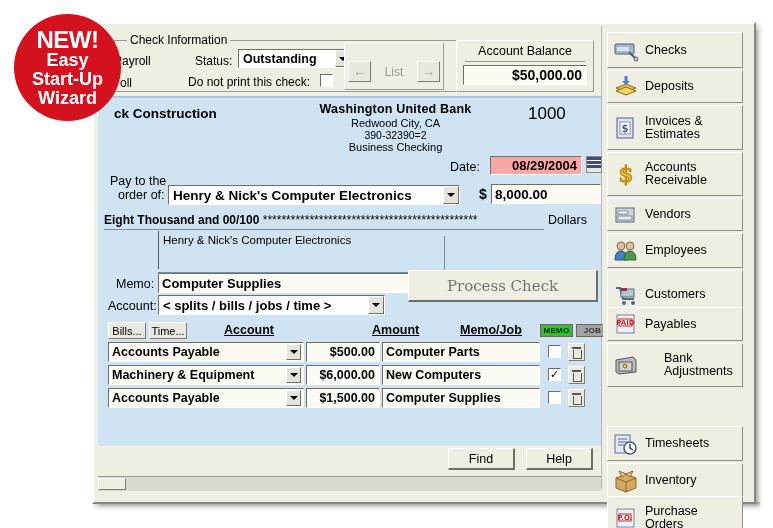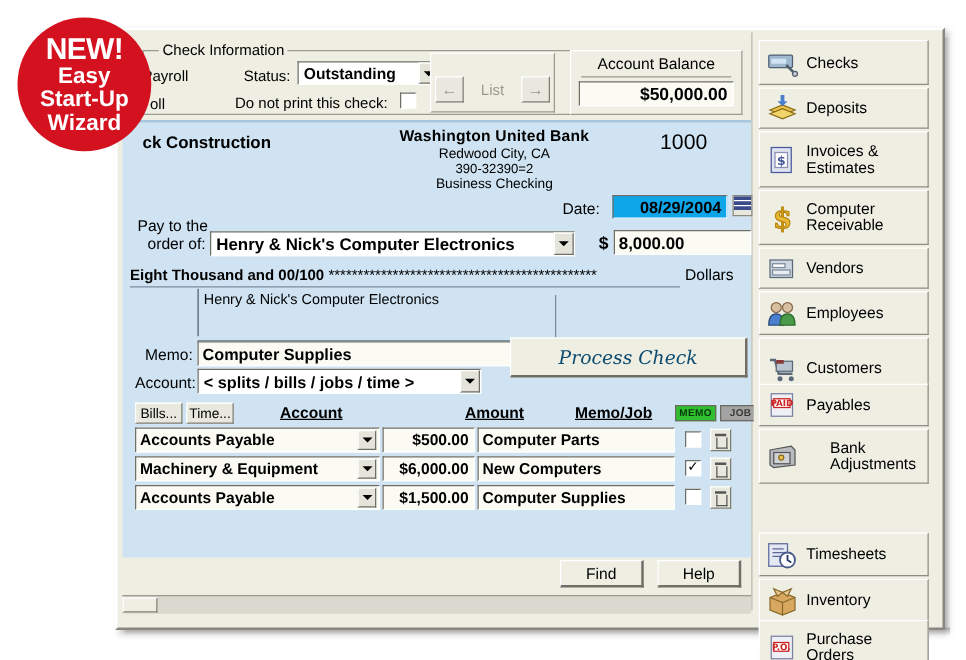--- a/index.html
+++ b/index.html
@@ -123,21 +123,21 @@
   .payee-co{position:absolute;left:16px;top:10px;font-size:13.5px;font-weight:bold;color:#000;}
   .bank{position:absolute;left:200px;top:6px;width:195px;text-align:center;}
   .bank .b1{font-size:12.5px;font-weight:bold;color:#000;letter-spacing:.2px;}
   .bank .b2{font-size:11px;color:#000;margin-top:1px;}
   .bank .b3{font-size:10.5px;color:#000;}
   .bank .b4{font-size:11px;color:#000;}
   .checknum{position:absolute;left:430px;top:8px;font-size:17px;color:#000;}
 
   .date-lbl{position:absolute;left:352px;top:64px;font-size:12.5px;}
   .date-fld{
-    position:absolute;left:392px;top:60px;width:92px;height:19px;background:#0ea5e9;
+    position:absolute;left:392px;top:60px;width:92px;height:19px;background:#fca5a5;
     border-top:1px solid #6f6f68;border-left:1px solid #6f6f68;
     border-right:1px solid #ffffff;border-bottom:1px solid #ffffff;
     font-size:13px;font-weight:bold;text-align:center;line-height:18px;box-sizing:border-box;padding-left:17px;
   }
   .cal-btn{
     position:absolute;left:488px;top:60px;width:16px;height:17px;background:#e8e8de;
     border:1px solid #8a8a80;box-sizing:border-box;overflow:hidden;
   }
   .cal-btn i{display:block;height:3px;background:#3a4a8a;}
   .cal-btn u{display:block;height:1px;background:#fff;}
@@ -181,21 +181,21 @@
   .acct-lbl{position:absolute;left:10px;top:203px;font-size:12.5px;}
   #acct-combo{left:60px;top:199px;width:227px;height:20px;}
   #acct-combo .ctext{font-size:13px;font-weight:bold;}
 
   .process-btn{
     position:absolute;left:310px;top:174px;width:187px;height:29px;
     background:#eeeee3;
     border-top:1px solid #ffffff;border-left:1px solid #ffffff;
     border-right:2px solid #6f6f68;border-bottom:2px solid #6f6f68;
     display:flex;align-items:center;justify-content:center;
-    font-family:"DejaVu Serif",serif;font-style:italic;font-size:15px;color:#0c4a6e;
+    font-family:"DejaVu Serif",serif;font-size:15px;color:#737373;
   }
 
   
   .splits{position:absolute;left:10px;top:226px;width:487px;height:85px;}
   .sp-hdr{position:relative;height:19px;}
   .sbtn{
     position:absolute;top:0;height:17px;background:#e8e8de;box-sizing:border-box;
     border-top:1px solid #ffffff;border-left:1px solid #ffffff;
     border-right:1px solid #7d7d74;border-bottom:1px solid #7d7d74;
     font-size:11px;display:flex;align-items:center;justify-content:center;color:#000;
@@ -501,21 +501,21 @@
           <span>
             <div class="nlabel">Invoices &amp;</div>
             <div class="nlabel">Estimates</div>
           </span>
         </div>
         <div class="navitem" style="top: 126px; height: 44px;">
           <span class="nicon"><svg width="26" height="24" viewBox="0 0 26 24">
               <text x="13" y="20" font-size="22" font-weight="bold" fill="#e8b83a" stroke="#b8860b" stroke-width="1" text-anchor="middle" font-family="DejaVu Serif">$</text>
             </svg></span>
           <span>
-            <div class="nlabel">Computer</div>
+            <div class="nlabel">Accounts</div>
             <div class="nlabel">Receivable</div>
           </span>
         </div>
         <div class="navitem" style="top: 172px; height: 33px;">
           <span class="nicon"><svg width="26" height="24" viewBox="0 0 26 24">
               <rect x="3" y="5" width="18" height="14" fill="#cfd6e0" stroke="#5a6a7a"></rect>
               <rect x="5" y="8" width="10" height="3" fill="#fff" stroke="#7a8a9a"></rect>
               <rect x="5" y="13" width="14" height="4" fill="#e8ecf0" stroke="#7a8a9a"></rect>
             </svg></span>
           <span>

